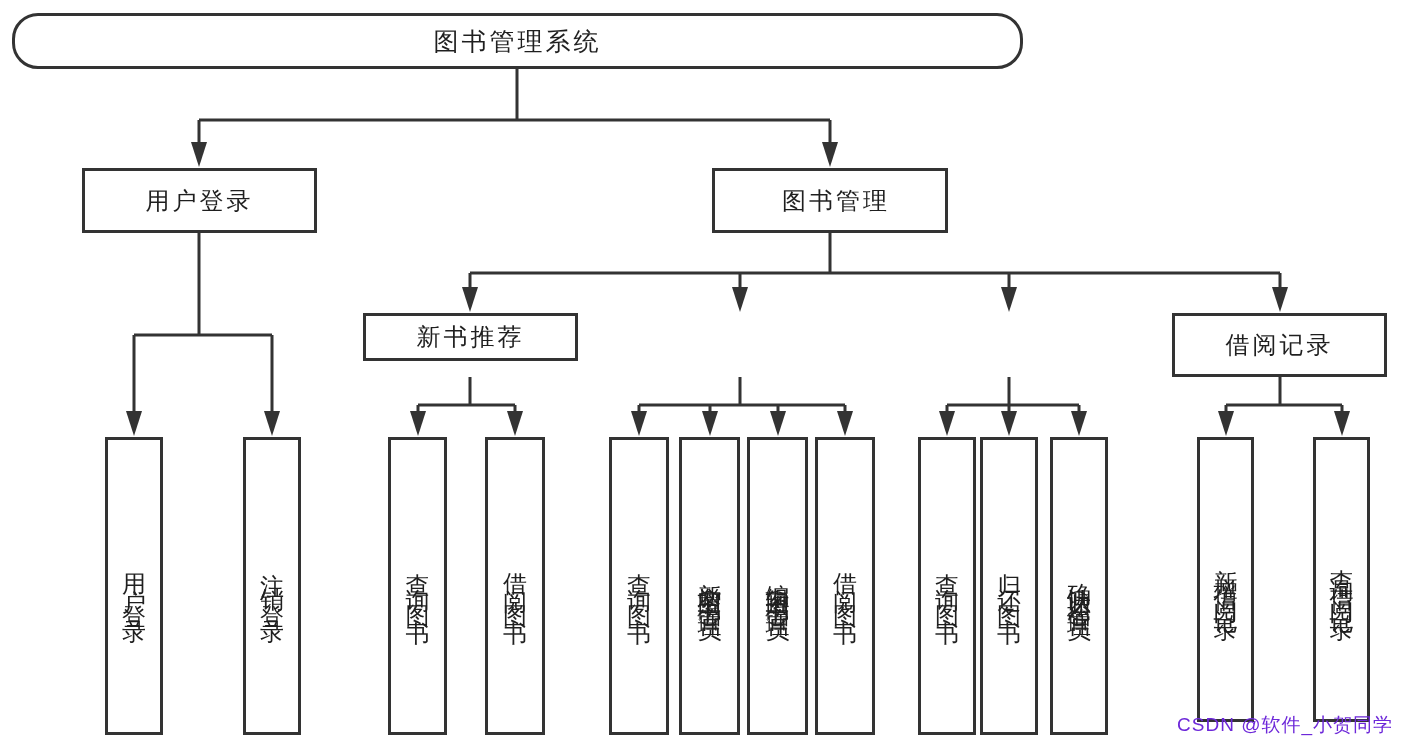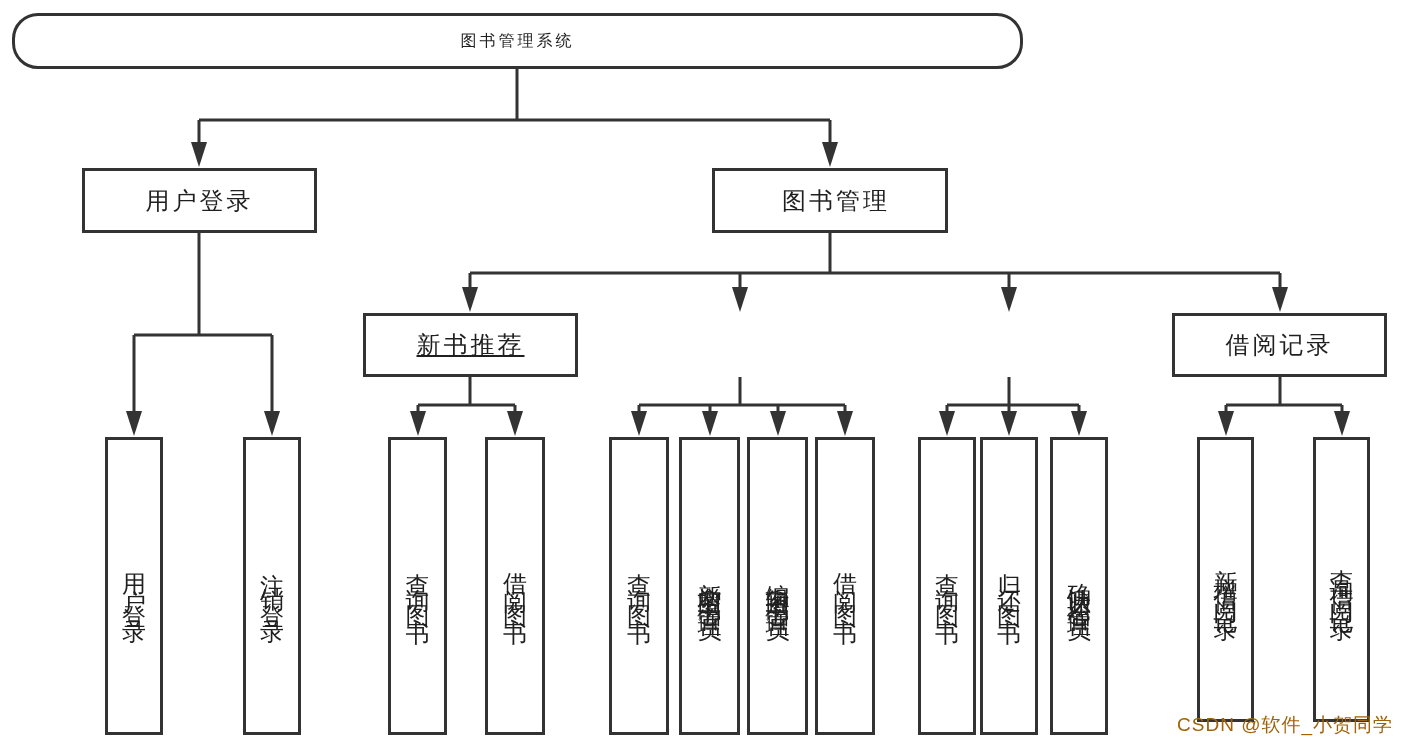--- a/index.html
+++ b/index.html
@@ -24,38 +24,38 @@
     border: 3px solid #333333;
     display: flex;
     align-items: center;
     justify-content: center;
   }
   .hnode {
     font-size: 24px;
     letter-spacing: 3px;
     white-space: nowrap;
   }
-  .hnode.root { font-size: 16px; border-radius: 26px; }
+  .hnode.root { font-size: 25px; border-radius: 26px; }
   .vnode span {
     writing-mode: vertical-rl;
     text-orientation: mixed;
     line-height: 1;
     font-size: 24px;
     white-space: nowrap;
   }
   .sp4 span { letter-spacing: 16px; }
   .sp6 span { letter-spacing: 10px; }
   .sp9 span { letter-spacing: 5px; }
   #watermark {
     position: absolute;
     right: 12px;
     top: 712px;
     font-size: 19px;
     letter-spacing: 1px;
-    color: #a16207;
+    color: #6d28d9;
     white-space: nowrap;
   }
 </style>
 </head>
 <body>
 
 <div id="stage">
 
   <svg id="wires" viewBox="0 0 1405 747" xmlns="http://www.w3.org/2000/svg">
     <path d="M517 68 V120 M199 120 H830 M199 120 V144 M830 120 V144
@@ -86,21 +86,21 @@
       <polygon points="1218,411 1234,411 1226,436"></polygon>
       <polygon points="1334,411 1350,411 1342,436"></polygon>
     </g>
   </svg>
 
   <div class="node hnode root" style="left:12px; top:13px; width:1011px; height:56px;">图书管理系统</div>
 
   <div class="node hnode" style="left:82px; top:168px; width:235px; height:65px;">用户登录</div>
   <div class="node hnode" style="left:712px; top:168px; width:236px; height:65px;padding-left:12px;">图书管理</div>
 
-  <div class="node hnode" style="left:363px; top:313px; width:215px; height:64px;text-decoration:underline;">新书推荐</div>
+  <div class="node hnode" style="left:363px; top:313px; width:215px; height:48px;">新书推荐</div>
   <div class="node hnode" style="left:1172px; top:313px; width:215px; height:64px;">借阅记录</div>
 
   <div class="node vnode sp4" style="left:105px; top:437px; width:58px; height:298px;">
     <span>用户登录</span>
   </div>
   <div class="node vnode sp4" style="left:243px; top:437px; width:58px; height:298px;">
     <span>注销登录</span>
   </div>
 
   <div class="node vnode sp4" style="left:388px; top:437px; width:59px; height:298px;">

